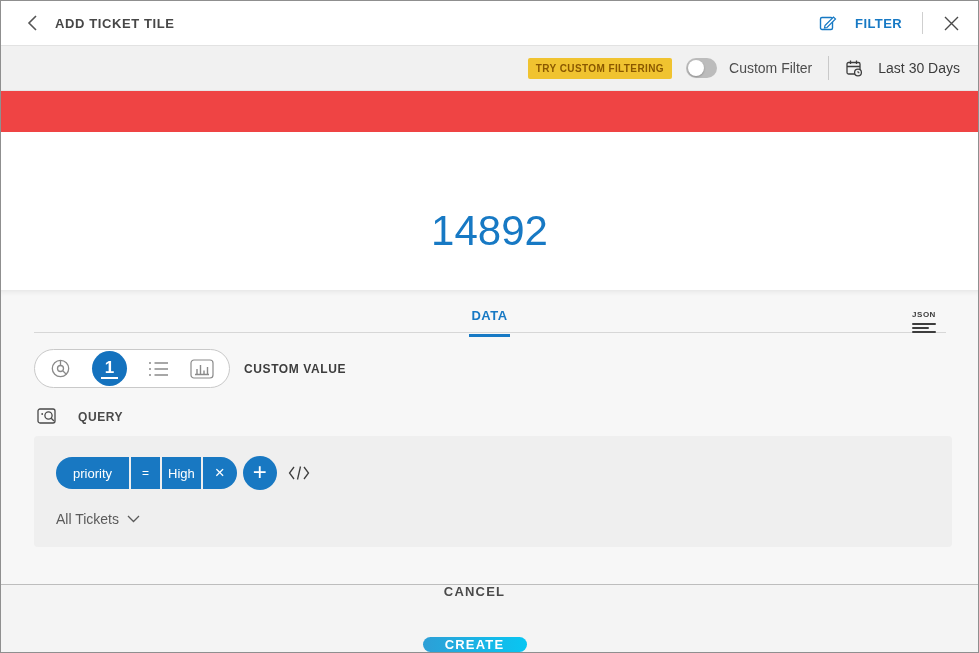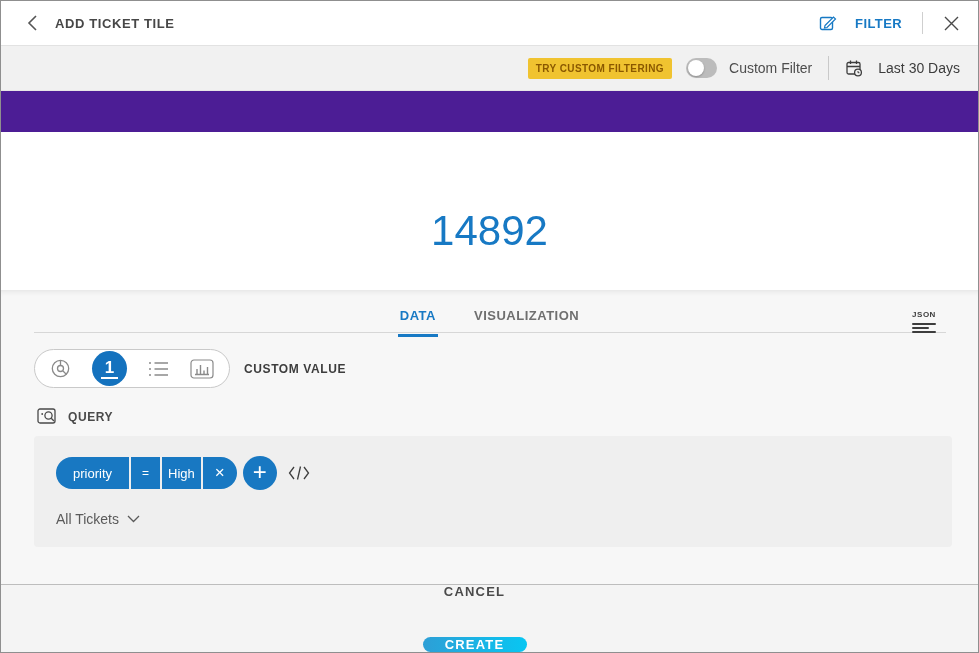--- a/index.html
+++ b/index.html
@@ -1,19 +1,19 @@
 <!DOCTYPE html>
 <html><head>
 <meta charset="utf-8">
 <style>
   * { margin:0; padding:0; box-sizing:border-box; }
   html,body { background:#e8e8e8; }
   body { font-family:"Liberation Sans","DejaVu Sans",sans-serif; }
   .window {
-    position:relative; width:979px; height:653px; background:#4c1d95;
+    position:relative; width:979px; height:653px; background:#ef4444;
     border:1px solid #8f8f8f; overflow:hidden;
   }
 
   
   .header {
     position:absolute; top:0; left:0; right:0; height:45px; background:#fff;
     border-bottom:1px solid #e2e2e2; display:flex; align-items:center; padding:0 18px 0 24px;
   }
   .back-btn { display:flex; align-items:center; color:#555; cursor:pointer; }
   .hdr-title { margin-left:14px; font-size:13px; font-weight:bold; letter-spacing:.6px; color:#474747; }
@@ -62,21 +62,21 @@
     border-radius:20px; height:39px; padding:0 15px;
   }
   .pick-icon { color:#8a8a8a; display:flex; align-items:center; cursor:pointer; }
   .pick-selected {
     width:35px; height:35px; border-radius:50%; background:#1472be; color:#fff;
     display:flex; align-items:center; justify-content:center; cursor:pointer; flex:0 0 auto;
   }
   .pick-selected span { font-size:17px; font-weight:bold; border-bottom:2px solid #fff; padding:0 4px 1px; line-height:17px; }
   .picker-label { margin-left:14px; font-size:12px; font-weight:bold; letter-spacing:.6px; color:#3d3d3d; }
 
-  .query-label-row { position:absolute; top:117px; left:36px; display:flex; align-items:center; gap:10px; color:#4a4a4a; }
+  .query-label-row { position:absolute; top:117px; left:36px; display:flex; align-items:center; gap:20px; color:#4a4a4a; }
   .query-label-row .q-text { font-size:12px; font-weight:bold; letter-spacing:.6px; }
 
   .query-box {
     position:absolute; top:146px; left:33px; right:26px; height:111px;
     background:#efefef; border-radius:4px; padding:20px 22px;
   }
   .chips-row { display:flex; align-items:center; }
   .chip-group { display:flex; gap:2px; }
   .chip-seg {
     background:#1878c2; color:#fff; font-size:13px; height:32px;
@@ -165,21 +165,20 @@
   </div>
 
   <div class="preview">
     <span class="big-number">14892</span>
   </div>
 
   <div class="middle">
 
     <div class="tabs">
       <span class="tab active">DATA</span>
-      <span class="tab">VISUALIZATION</span>
     </div>
     <div class="tabs-hairline"></div>
 
     <span class="json-btn">
       <span class="json-txt">JSON</span>
       <i></i>
       <i class="short"></i>
       <i></i>
     </span>
 

